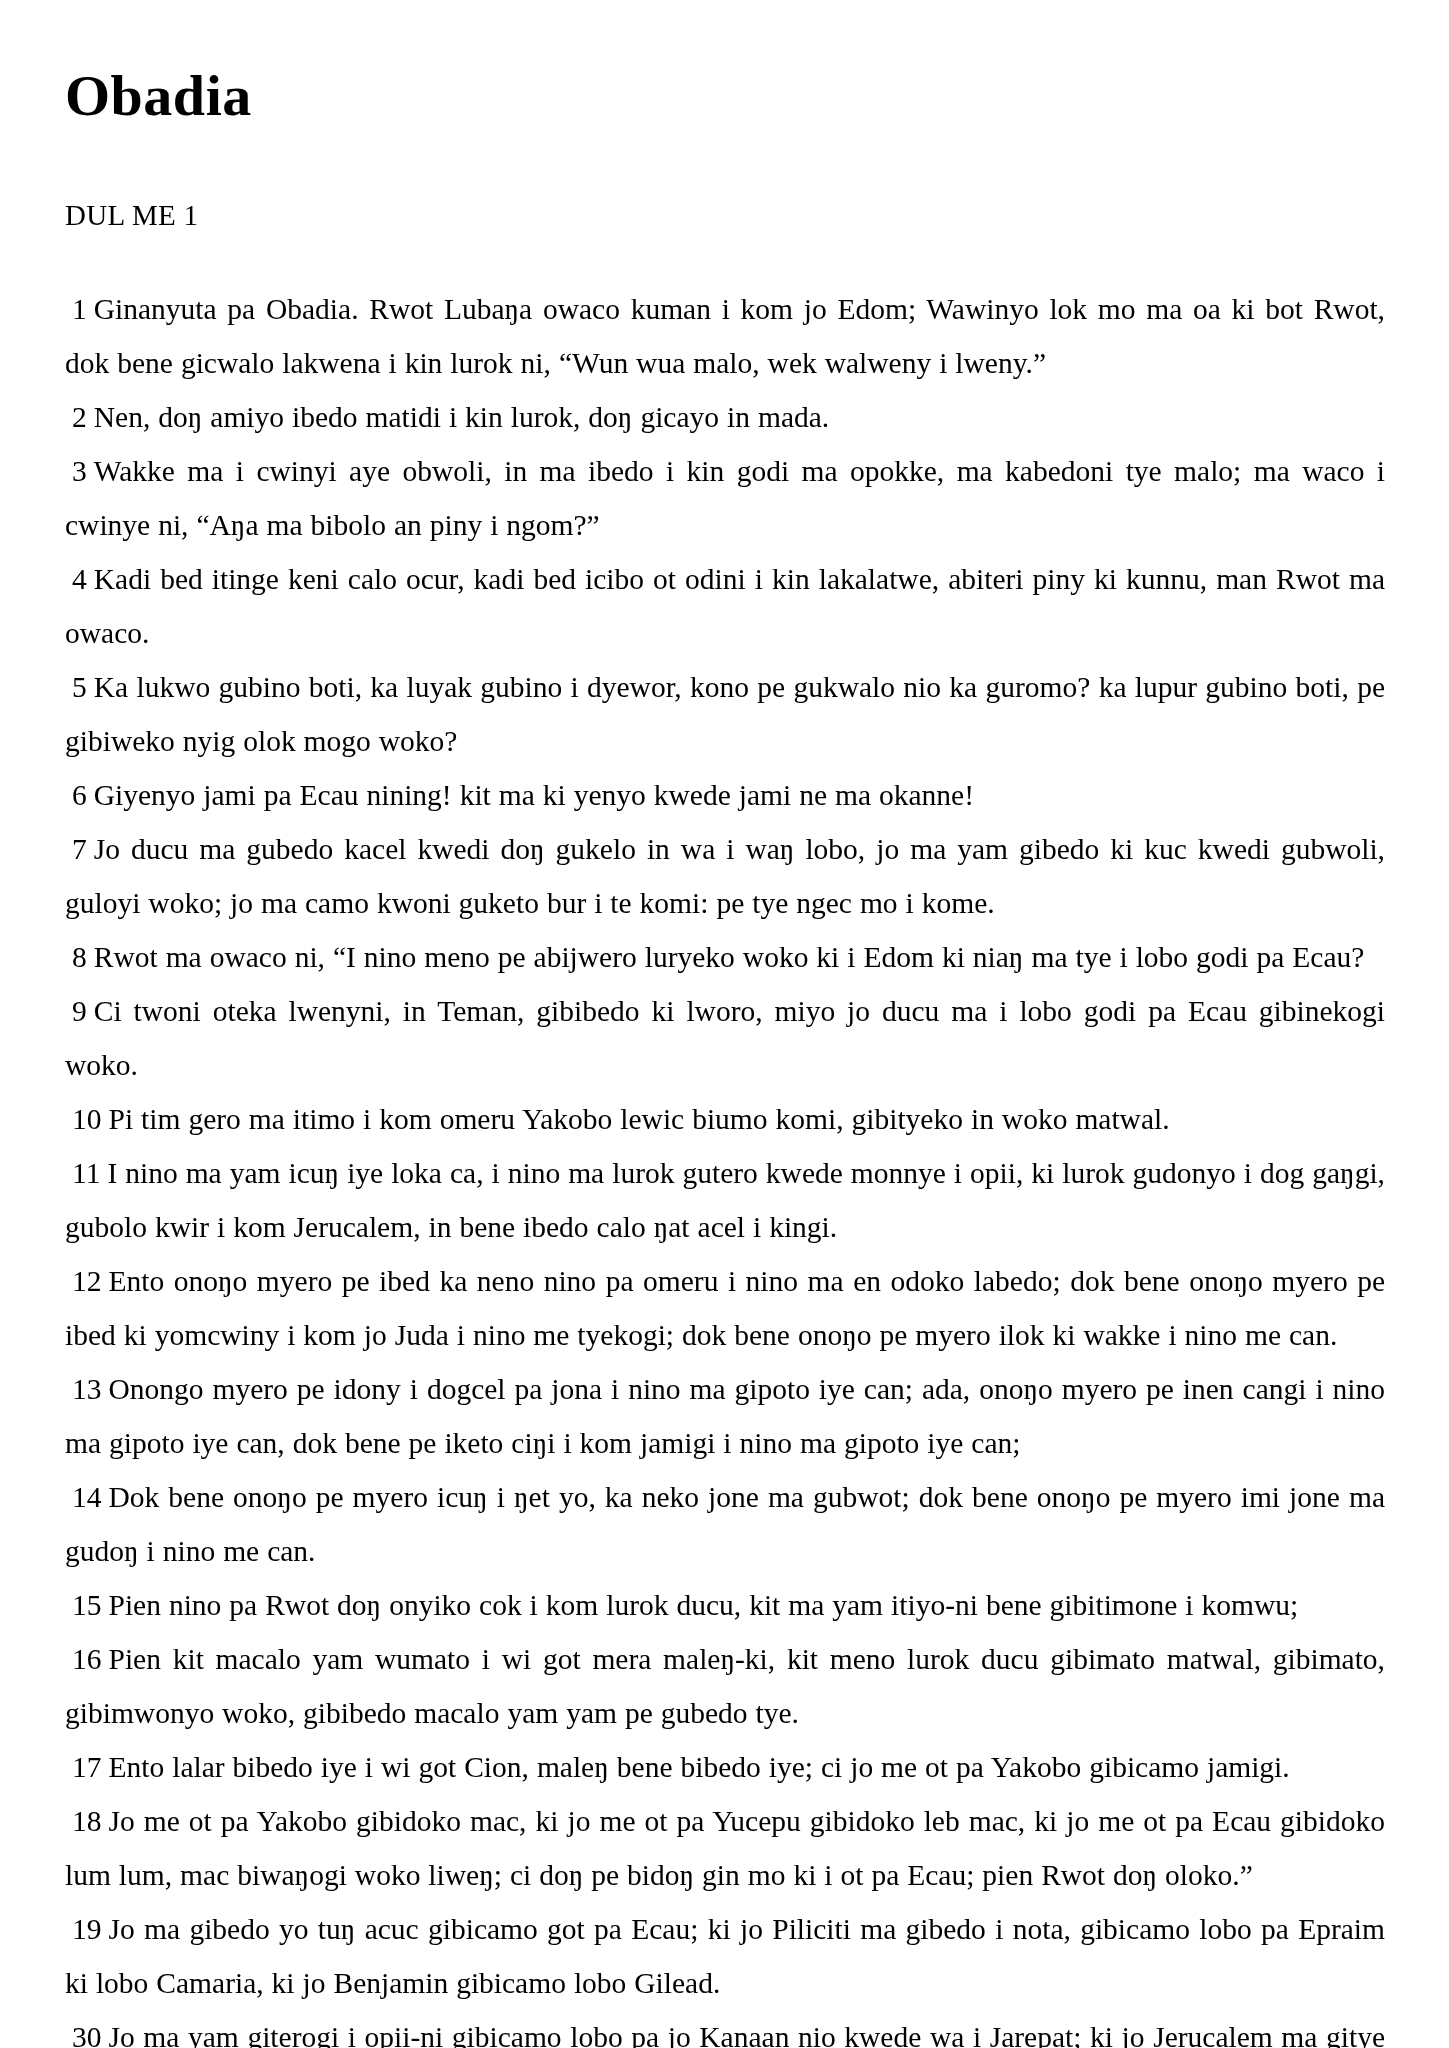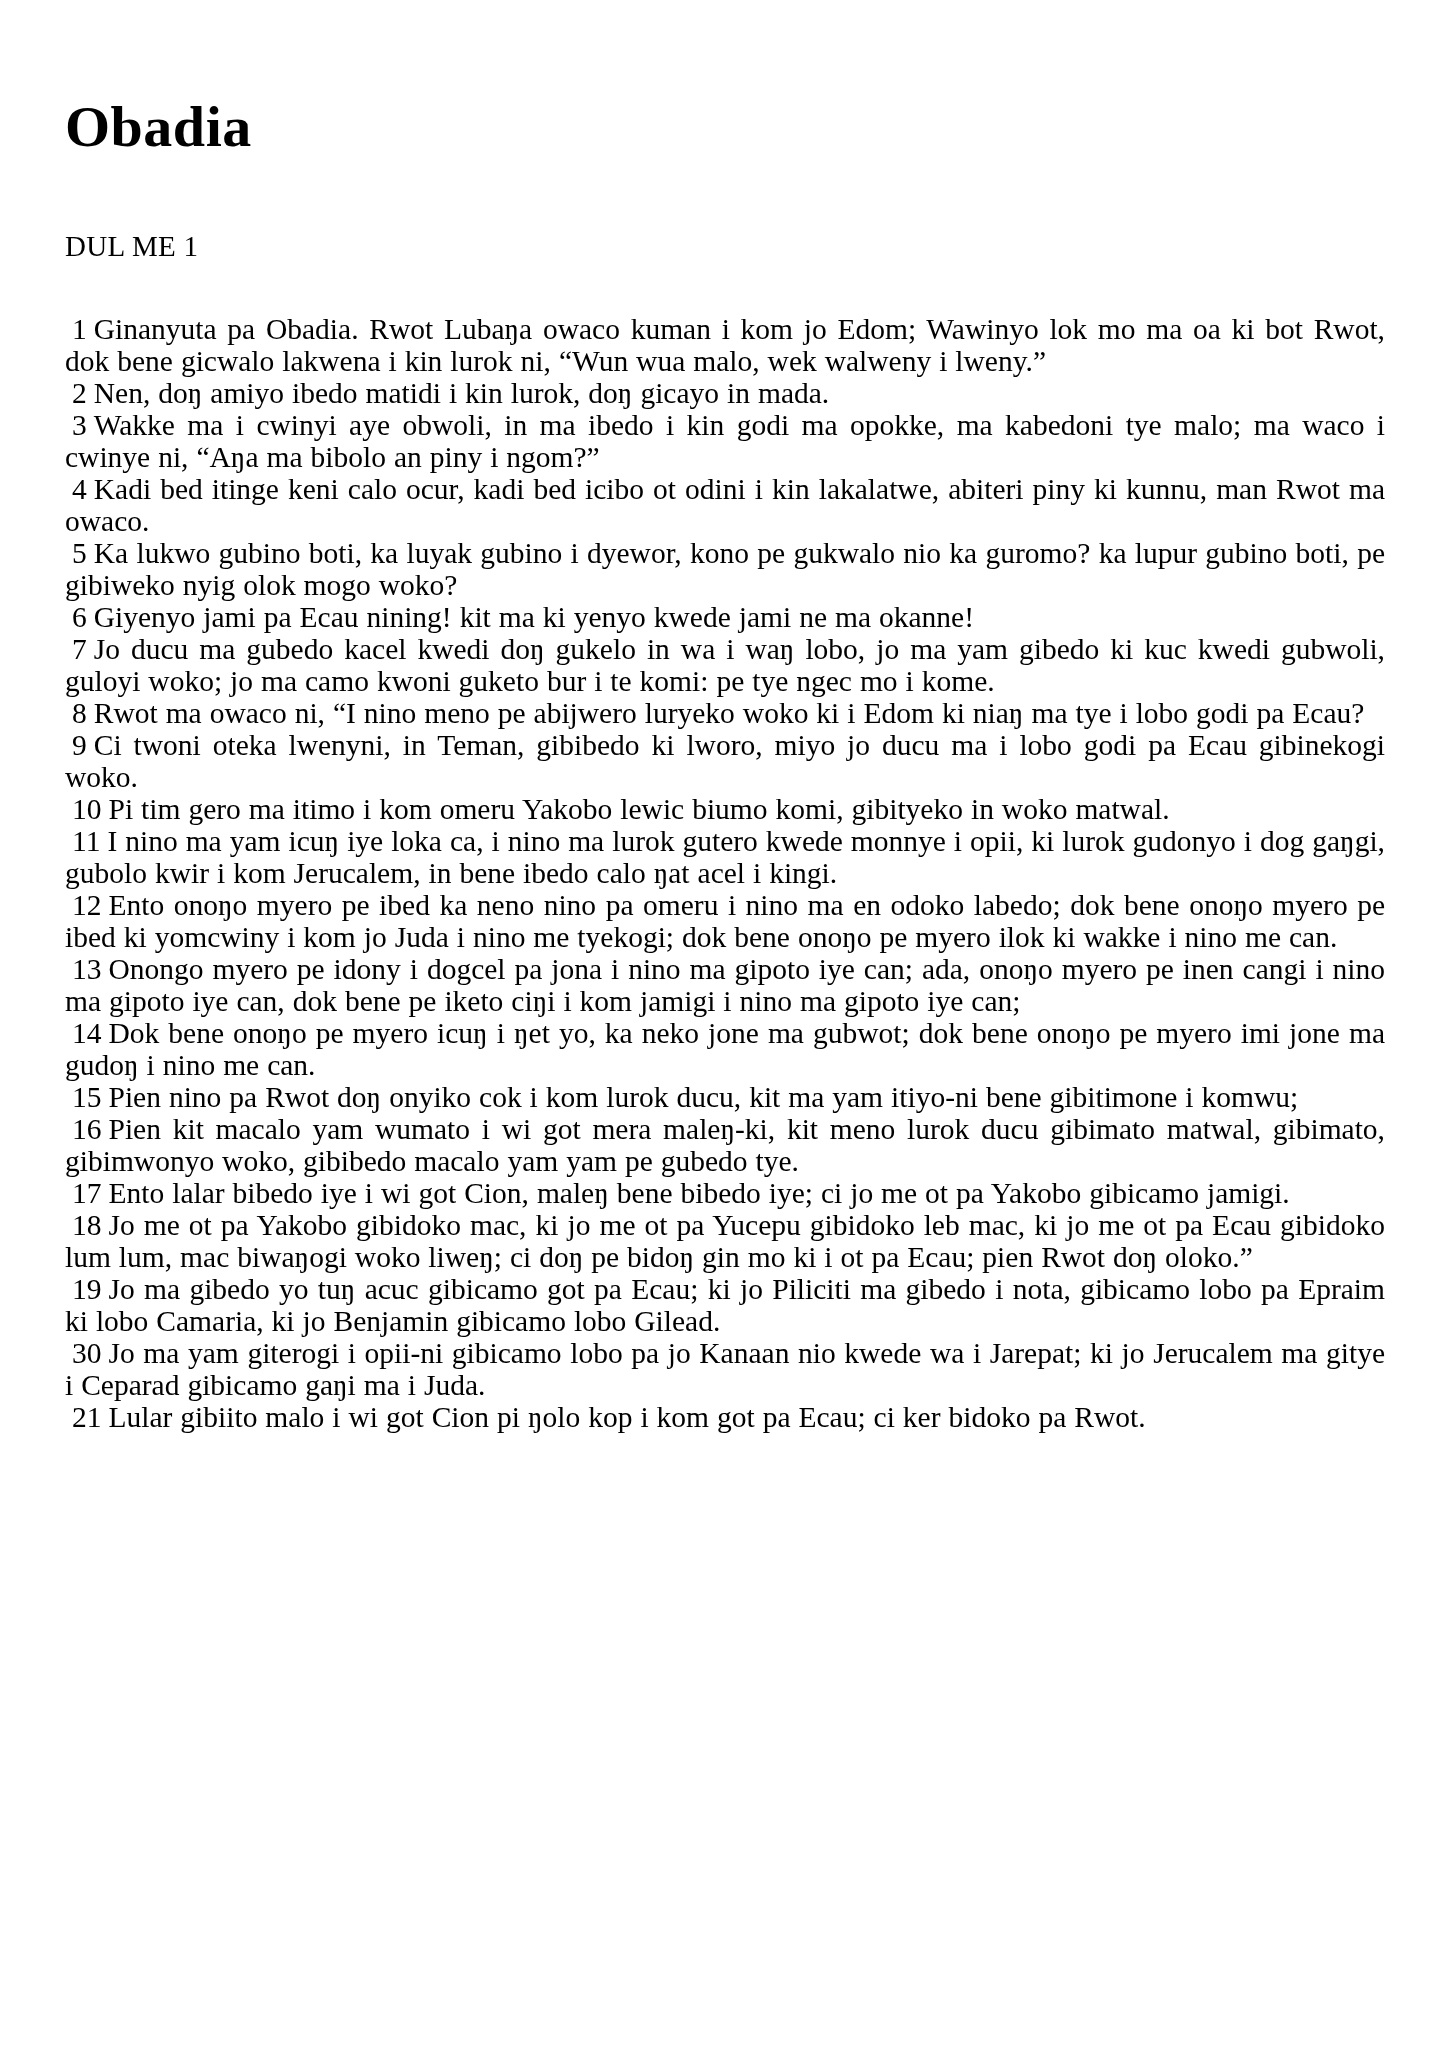--- a/index.html
+++ b/index.html
@@ -7,21 +7,21 @@
     padding: 0;
     background: #e8e8e8;
   }
   .page {
     position: relative;
     width: 1449px;
     height: 2048px;
     margin: 0 auto;
     background: #ffffff;
     box-sizing: border-box;
-    padding: 97px 64px 0 65px;
+    padding: 66px 64px 0 65px;
     font-family: "Liberation Serif", "DejaVu Serif", serif;
     color: #000000;
     overflow: hidden;
   }
   .book-title {
     margin: 0;
     font-size: 58px;
     font-weight: bold;
     line-height: 1.05;
     letter-spacing: 0.5px;
@@ -32,21 +32,21 @@
     font-weight: normal;
     line-height: 1.15;
     letter-spacing: 0.3px;
   }
   .verse-list {
     margin-top: 50px;
   }
   .verse {
     margin: 0;
     font-size: 29.5px;
-    line-height: 32px;
+    line-height: 54px;
     text-align: justify;
     text-indent: 7px;
     word-spacing: 0.6px;
   }
   .verse-number {
     margin-right: 7px;
   }
 </style>
 </head>
 <body>

